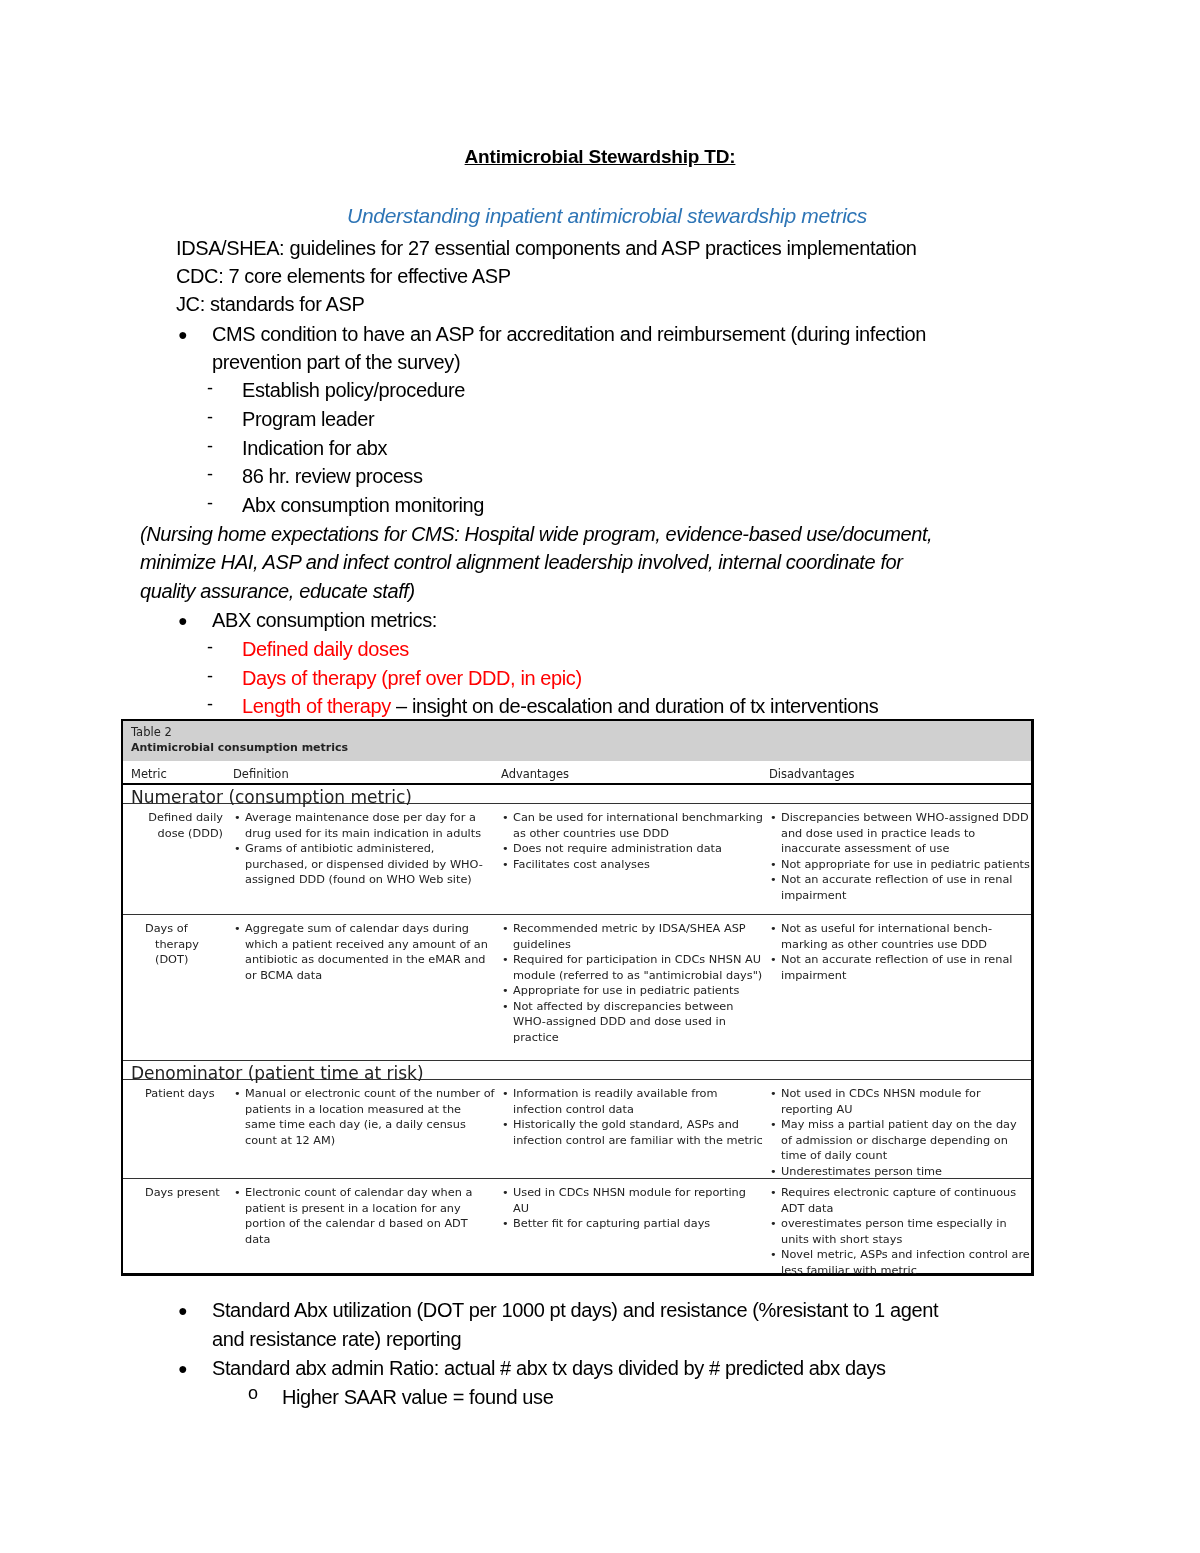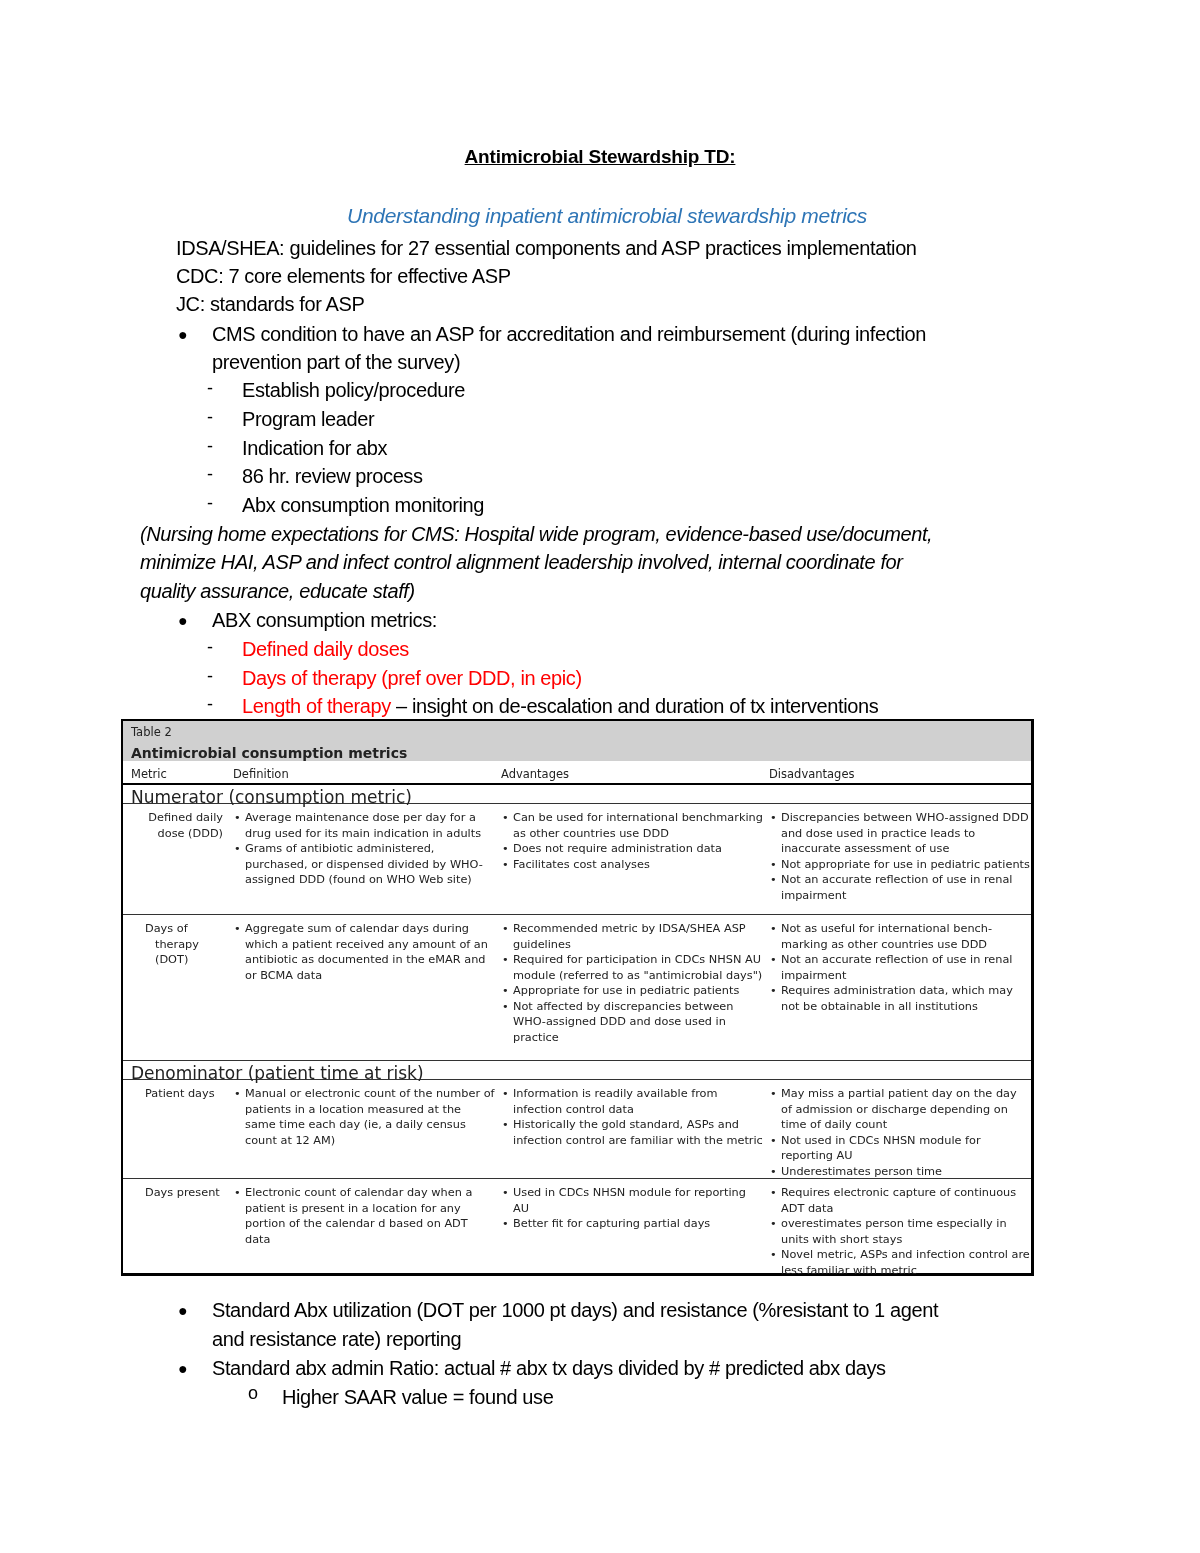--- a/index.html
+++ b/index.html
@@ -15,21 +15,21 @@
   .dash { position: absolute; font-size: 18px; }
   .red { color: #ff0000; }
   .ital { font-style: italic; }
 
   
   .tbl { position: absolute; left: 121px; top: 719px; width: 913px; height: 557px;
          border: 2px solid #000; border-right-width: 3px; border-bottom-width: 3px; box-sizing: border-box;
          font-family: "DejaVu Sans", sans-serif; font-size: 11px; color: #222; }
   .tbl-head { background: #d0d0d0; height: 40px; padding: 4px 8px 0 8px; box-sizing: border-box; }
   .tbl-head .t1 { font-size: 11.5px; line-height: 15px; }
-  .tbl-head .t2 { font-size: 14px; line-height: 15px; font-weight: bold; margin-top: 6px; }
+  .tbl-head .t2 { font-size: 11px; line-height: 15px; font-weight: bold; }
   .cols { position: absolute; top: 44px; left: 0; width: 100%; height: 18px; border-bottom: 2px solid #000; }
   .cols span { position: absolute; top: 2px; font-size: 11.5px; }
   .sec { position: absolute; left: 0; width: 100%; height: 18px; border-bottom: 1px solid #333; }
   .sec span { position: absolute; left: 8px; top: 2px; font-size: 17px; }
   .row { position: absolute; left: 0; width: 100%; border-bottom: 1px solid #333; }
   .row.last { border-bottom: none; }
   .cell { position: absolute; top: 6px; line-height: 15.5px; font-size: 11.3px; }
   .metric { left: 8px; width: 92px; text-align: right; }
   .metric.left { text-align: left; padding-left: 14px; width: 80px; }
   .col-def { left: 110px; width: 262px; }
@@ -139,21 +139,20 @@
         <li>Recommended metric by IDSA/SHEA ASP guidelines</li>
         <li>Required for participation in CDCs NHSN AU module (referred to as "antimicrobial days")</li>
         <li>Appropriate for use in pediatric patients</li>
         <li>Not affected by discrepancies between WHO-assigned DDD and dose used in practice</li>
       </ul>
         </div>
       <div class="cell col-dis">
           <ul>
         <li>Not as useful for international bench-marking as other countries use DDD</li>
         <li>Not an accurate reflection of use in renal impairment</li>
-        <li>Requires administration data, which may not be obtainable in all institutions</li>
       </ul>
         </div>
     </div>
 
     <div class="sec" style="top:340px;">
       <span>Denominator (patient time at risk)</span>
     </div>
 
     <div class="row" style="top:359px;height:98px;">
       <div class="cell metric left" style="padding-left:14px;">
@@ -165,22 +164,22 @@
       </ul>
         </div>
       <div class="cell col-adv">
           <ul>
         <li>Information is readily available from infection control data</li>
         <li>Historically the gold standard, ASPs and infection control are familiar with the metric</li>
       </ul>
         </div>
       <div class="cell col-dis">
           <ul>
+        <li>Not used in CDCs NHSN module for reporting AU</li>
         <li>May miss a partial patient day on the day of admission or discharge depending on time of daily count</li>
-        <li>Not used in CDCs NHSN module for reporting AU</li>
         <li>Underestimates person time</li>
       </ul>
         </div>
     </div>
 
     <div class="row last" style="top:458px;height:96px;">
       <div class="cell metric left">
         <div>Days present</div>
       </div>
       <div class="cell col-def">

